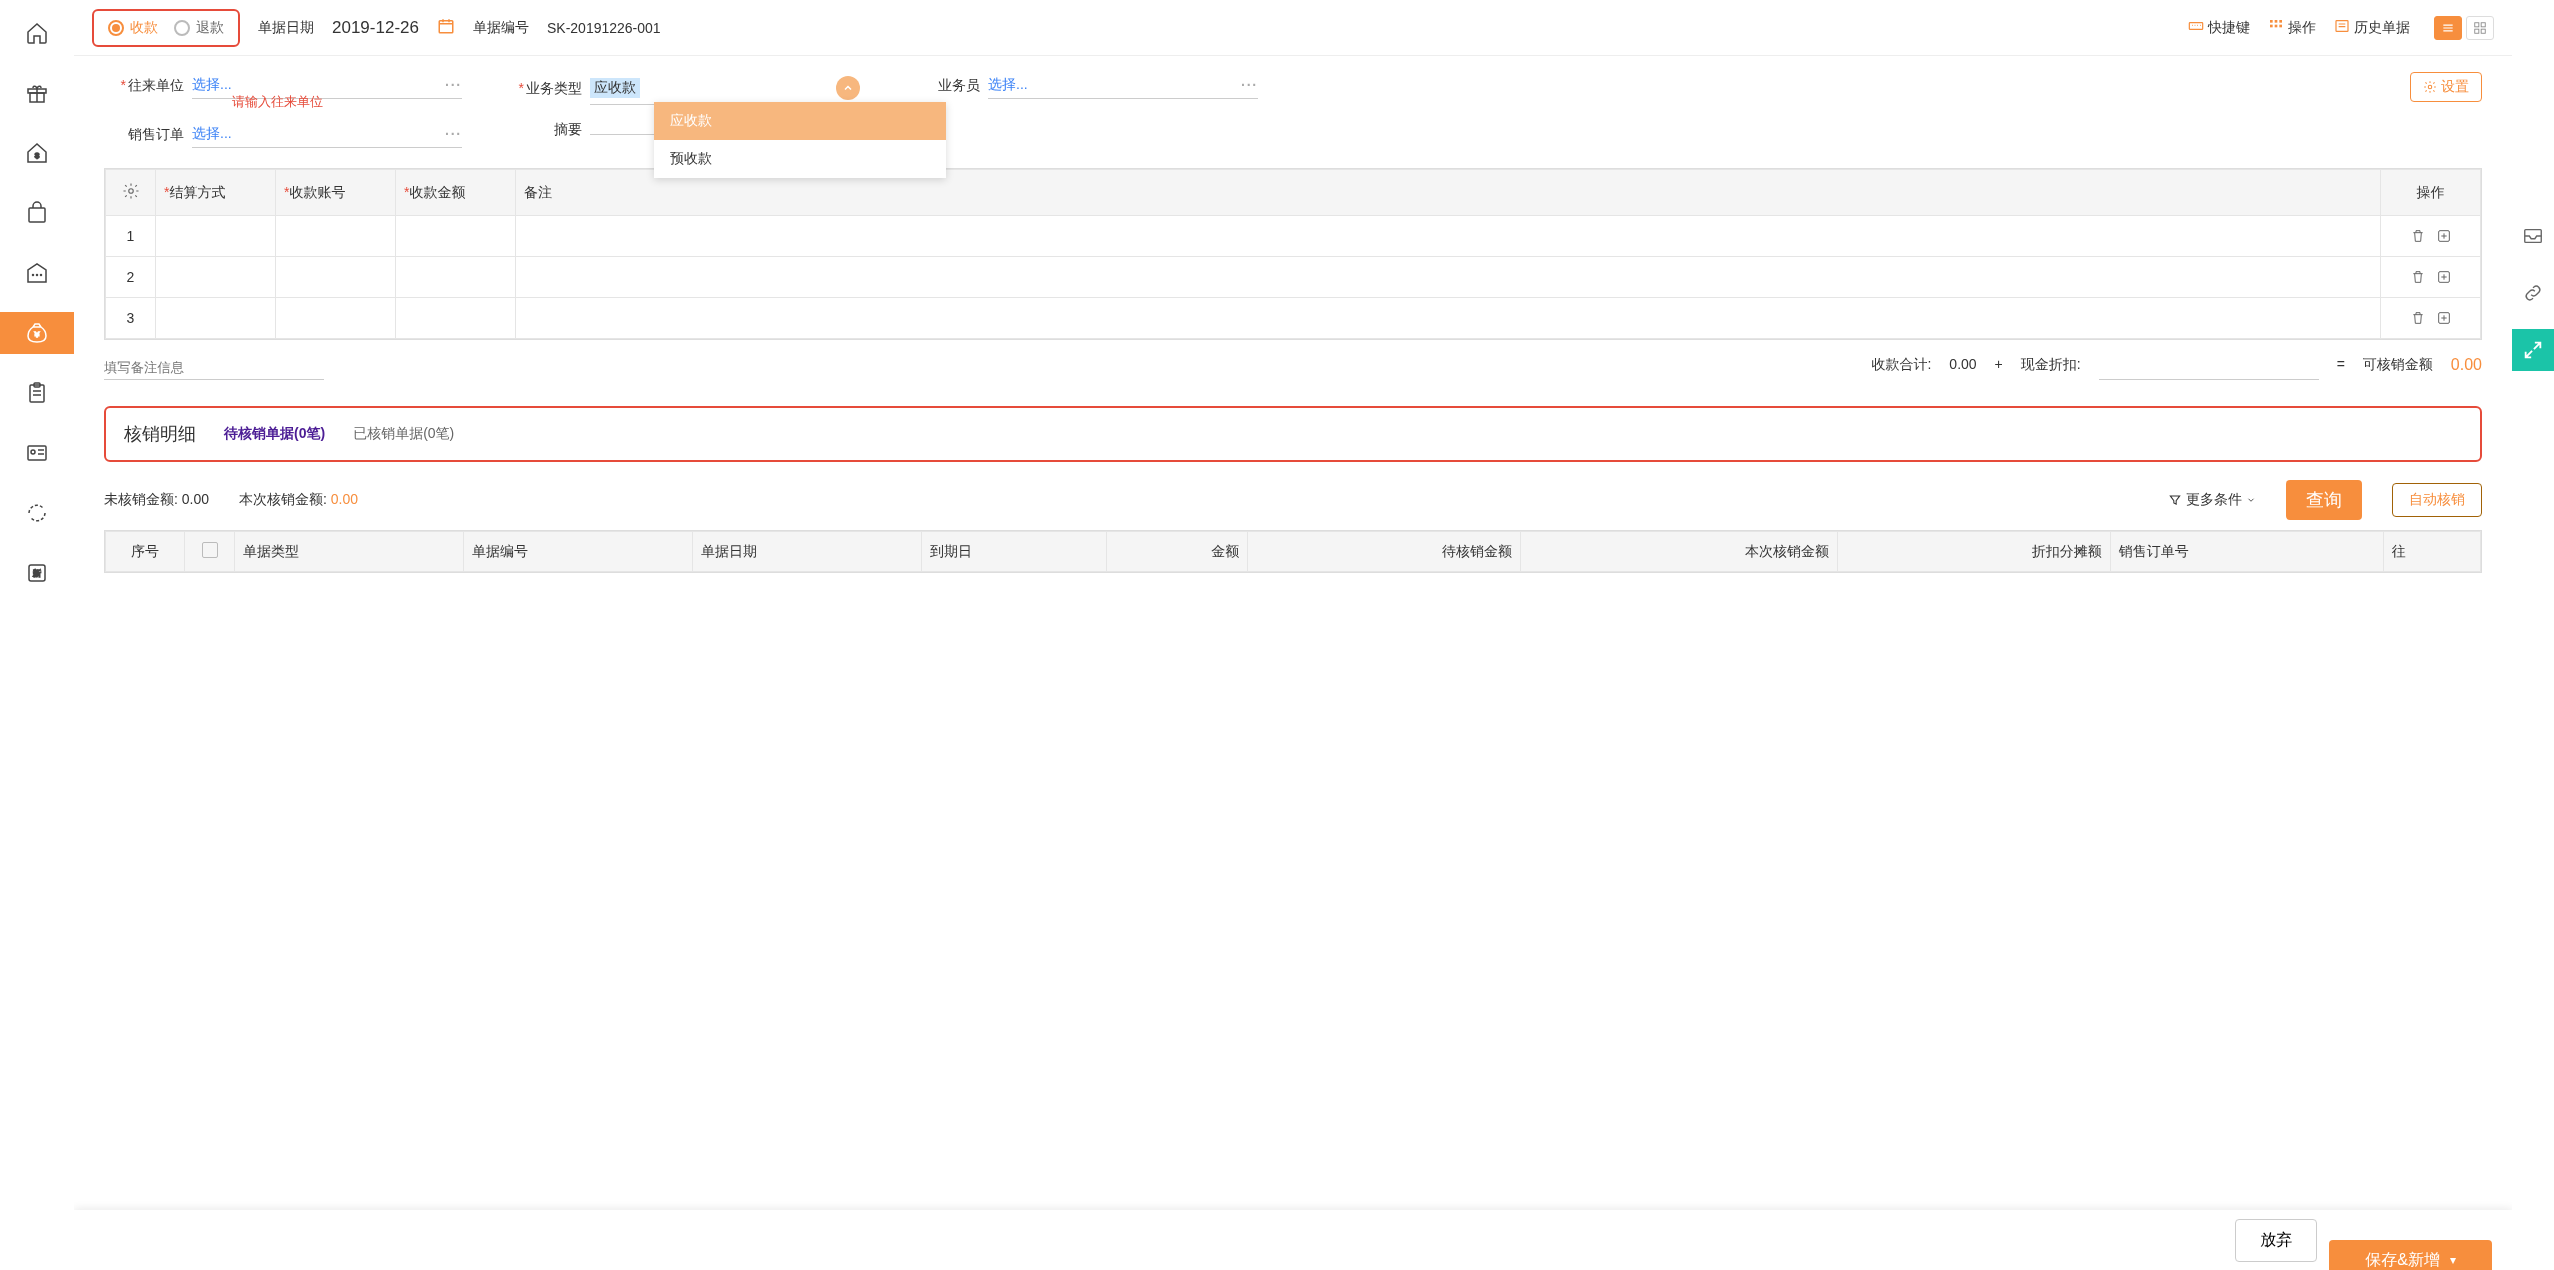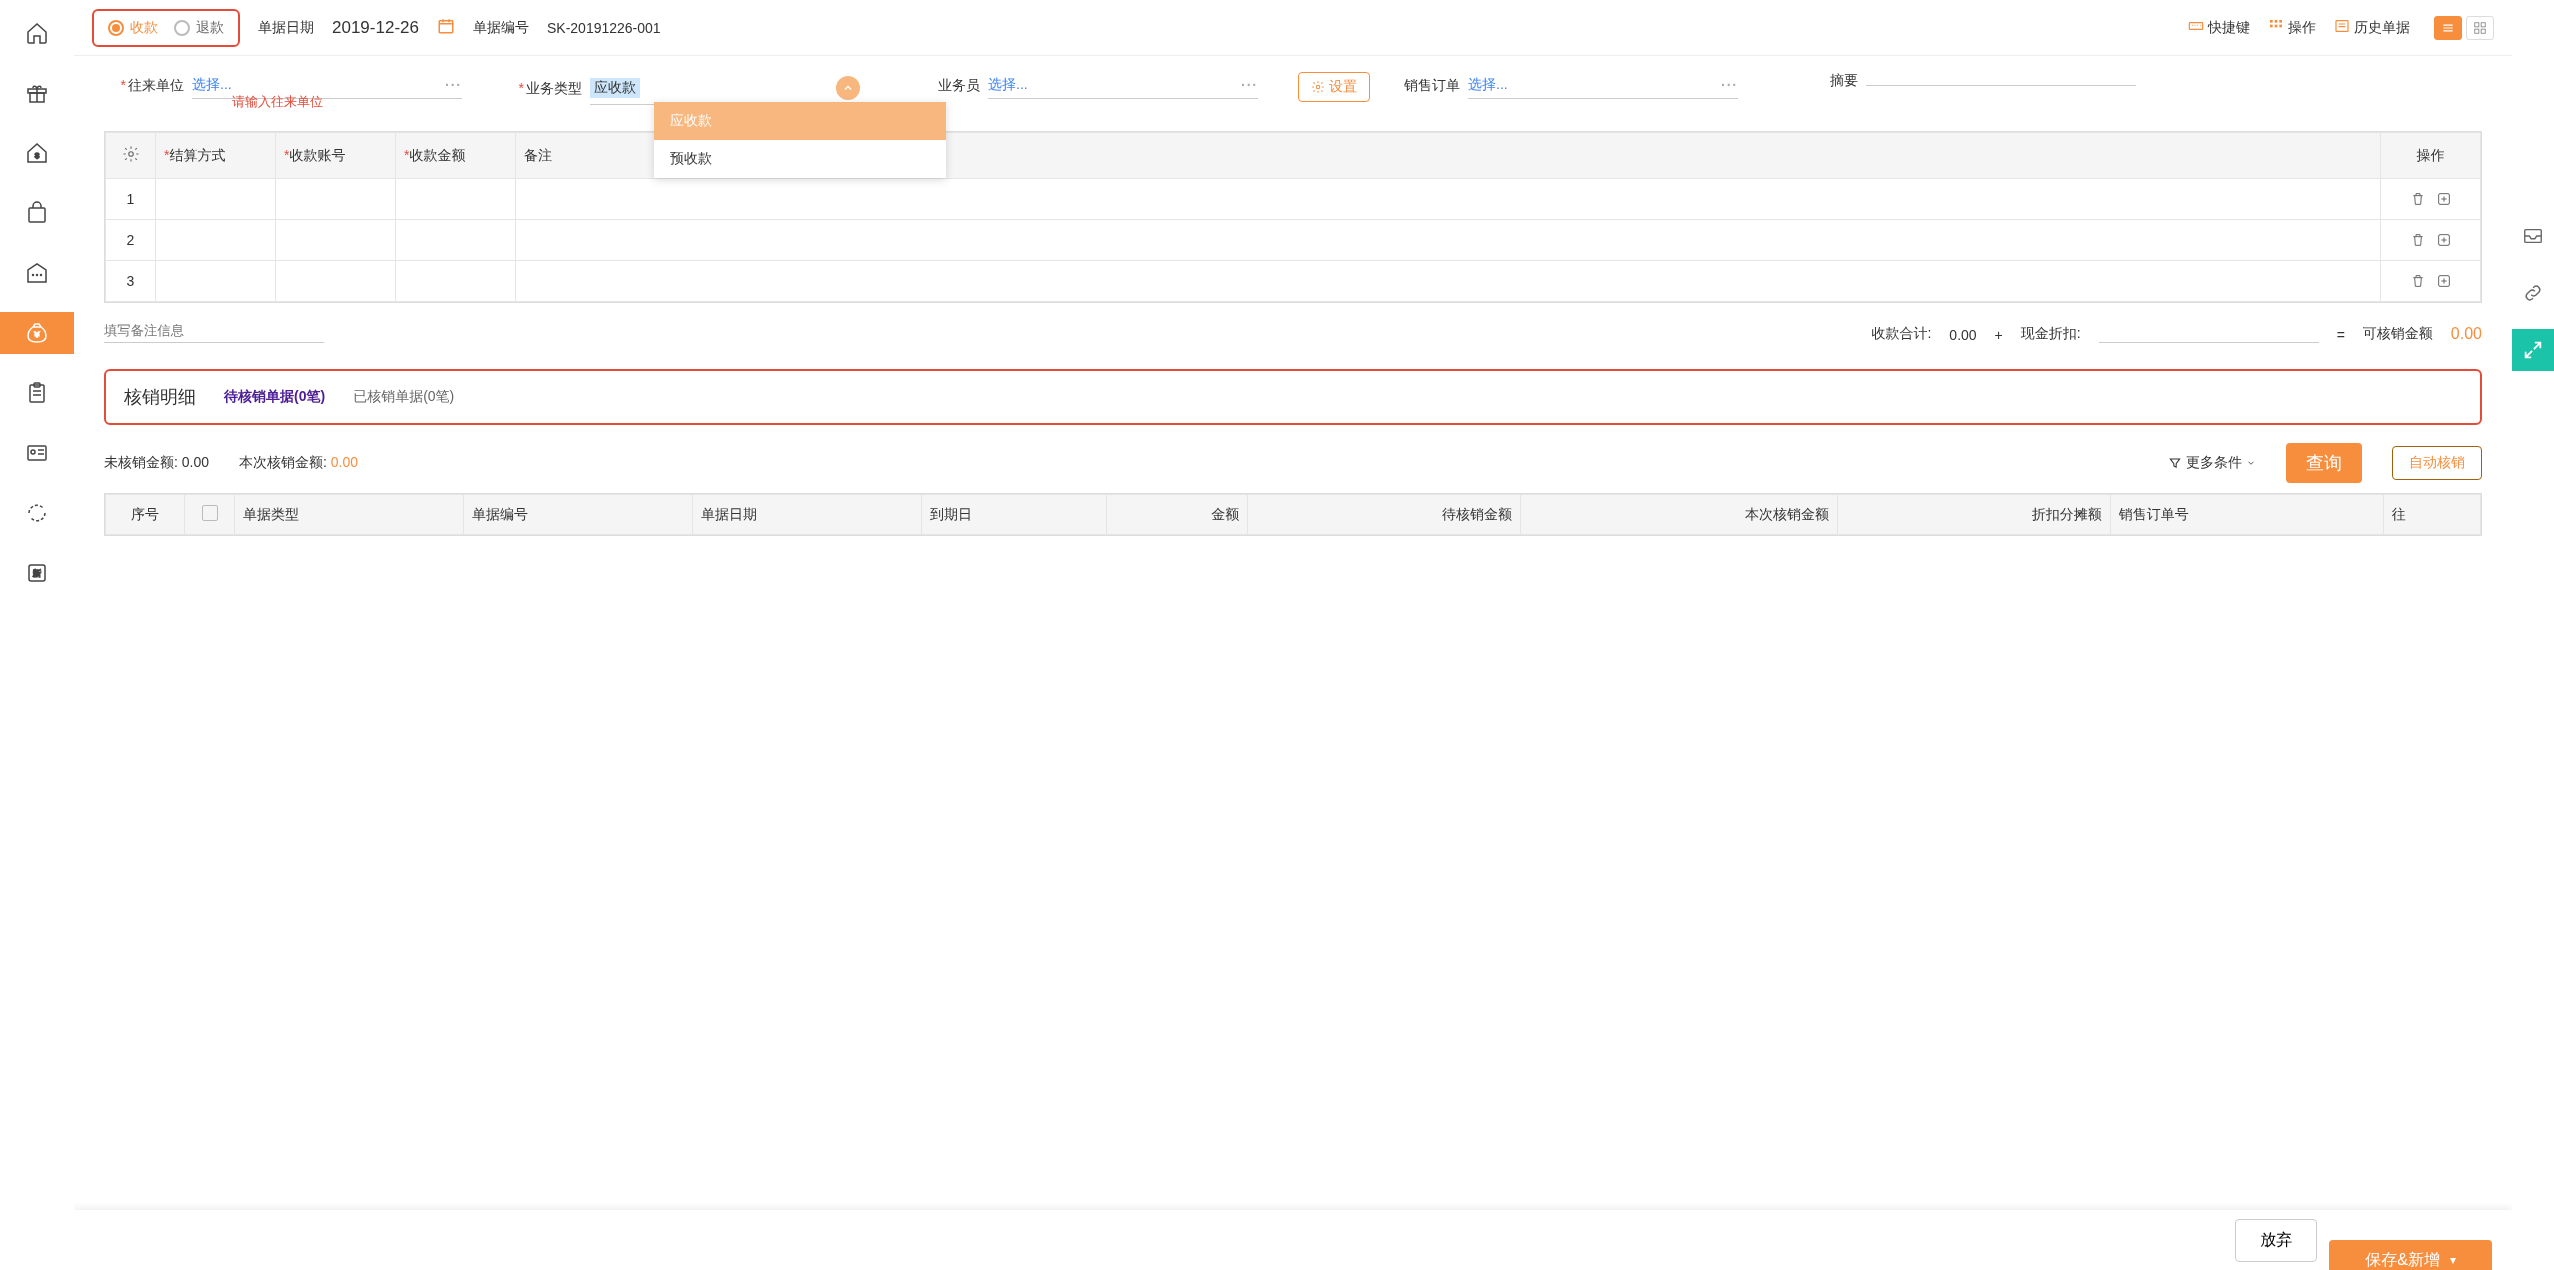--- a/index.html
+++ b/index.html
@@ -41,21 +41,21 @@
     .cal-icon { color: #f78e3d; }
     .doc-no { color: #333; }
     .spacer { flex: 1; }
     .tool-link { display: flex; align-items: center; gap: 4px; color: #333; cursor: pointer; }
     .tool-link .i { color: #f78e3d; }
     .view-toggle { display: flex; gap: 4px; margin-left: 6px; }
     .view-btn { width: 28px; height: 24px; border: 1px solid #ddd; display: flex; align-items: center; justify-content: center; cursor: pointer; border-radius: 3px; }
     .view-btn.active { background: #f78e3d; border-color: #f78e3d; }
     
     
-    .form-area { padding: 16px 30px 10px; display: flex; flex-direction: row; gap: 10px; position: relative; }
+    .form-area { padding: 16px 30px 10px; display: flex; flex-direction: column; gap: 10px; position: relative; }
     .form-row { display: flex; gap: 40px; align-items: flex-start; }
     .form-field { display: flex; align-items: center; gap: 8px; }
     .form-field .flabel { width: 80px; text-align: right; color: #333; }
     .req { color: #e64b3a; margin-right: 2px; }
     .finput { border: none; border-bottom: 1px solid #ccc; padding: 4px 0; min-width: 260px; color: #333; display: flex; align-items: center; justify-content: space-between; gap: 8px; }
     .finput.wide { min-width: 270px; }
     .placeholder { color: #3b82f6; }
     .dots { color: #aaa; cursor: pointer; font-weight: bold; letter-spacing: 1px; }
     .err { color: #e64b3a; font-size: 13px; padding-left: 128px; margin-top: -6px; }
     .dropdown-arrow { width: 24px; height: 24px; background: #f7b77e; border-radius: 50%; display: flex; align-items: center; justify-content: center; cursor: pointer; }
@@ -76,21 +76,21 @@
     .grid .col-idx { width: 50px; text-align: center; }
     .grid .col-settle { width: 120px; }
     .grid .col-acct { width: 120px; }
     .grid .col-amt { width: 120px; }
     .grid .col-ops { width: 100px; text-align: center; }
     .grid .gear { width: 18px; height: 18px; cursor: pointer; }
     .row-ops { display: flex; gap: 10px; justify-content: center; }
     .row-ops svg { width: 16px; height: 16px; cursor: pointer; }
     
     
-    .summary { margin: 8px 30px 0; display: flex; align-items: flex-end; gap: 18px; padding: 8px 0; }
+    .summary { margin: 8px 30px 0; display: flex; align-items: flex-start; gap: 18px; padding: 8px 0; }
     .summary input { border: none; border-bottom: 1px solid #ccc; padding: 4px 0; width: 220px; outline: none; }
     .summary .sp { flex: 1; }
     .summary .lbl2 { color: #333; }
     .summary .val2 { color: #333; }
     .summary .val-orange { color: #f78e3d; font-size: 16px; }
     .disc-input { border: none; border-bottom: 1px solid #ccc; width: 140px; padding: 4px 0; }
     
     
     .writeoff { margin: 18px 30px 0; border: 2px solid #e64b3a; border-radius: 6px; padding: 14px 18px; display: flex; align-items: center; gap: 28px; }
     .writeoff .title { font-size: 18px; color: #333; }

